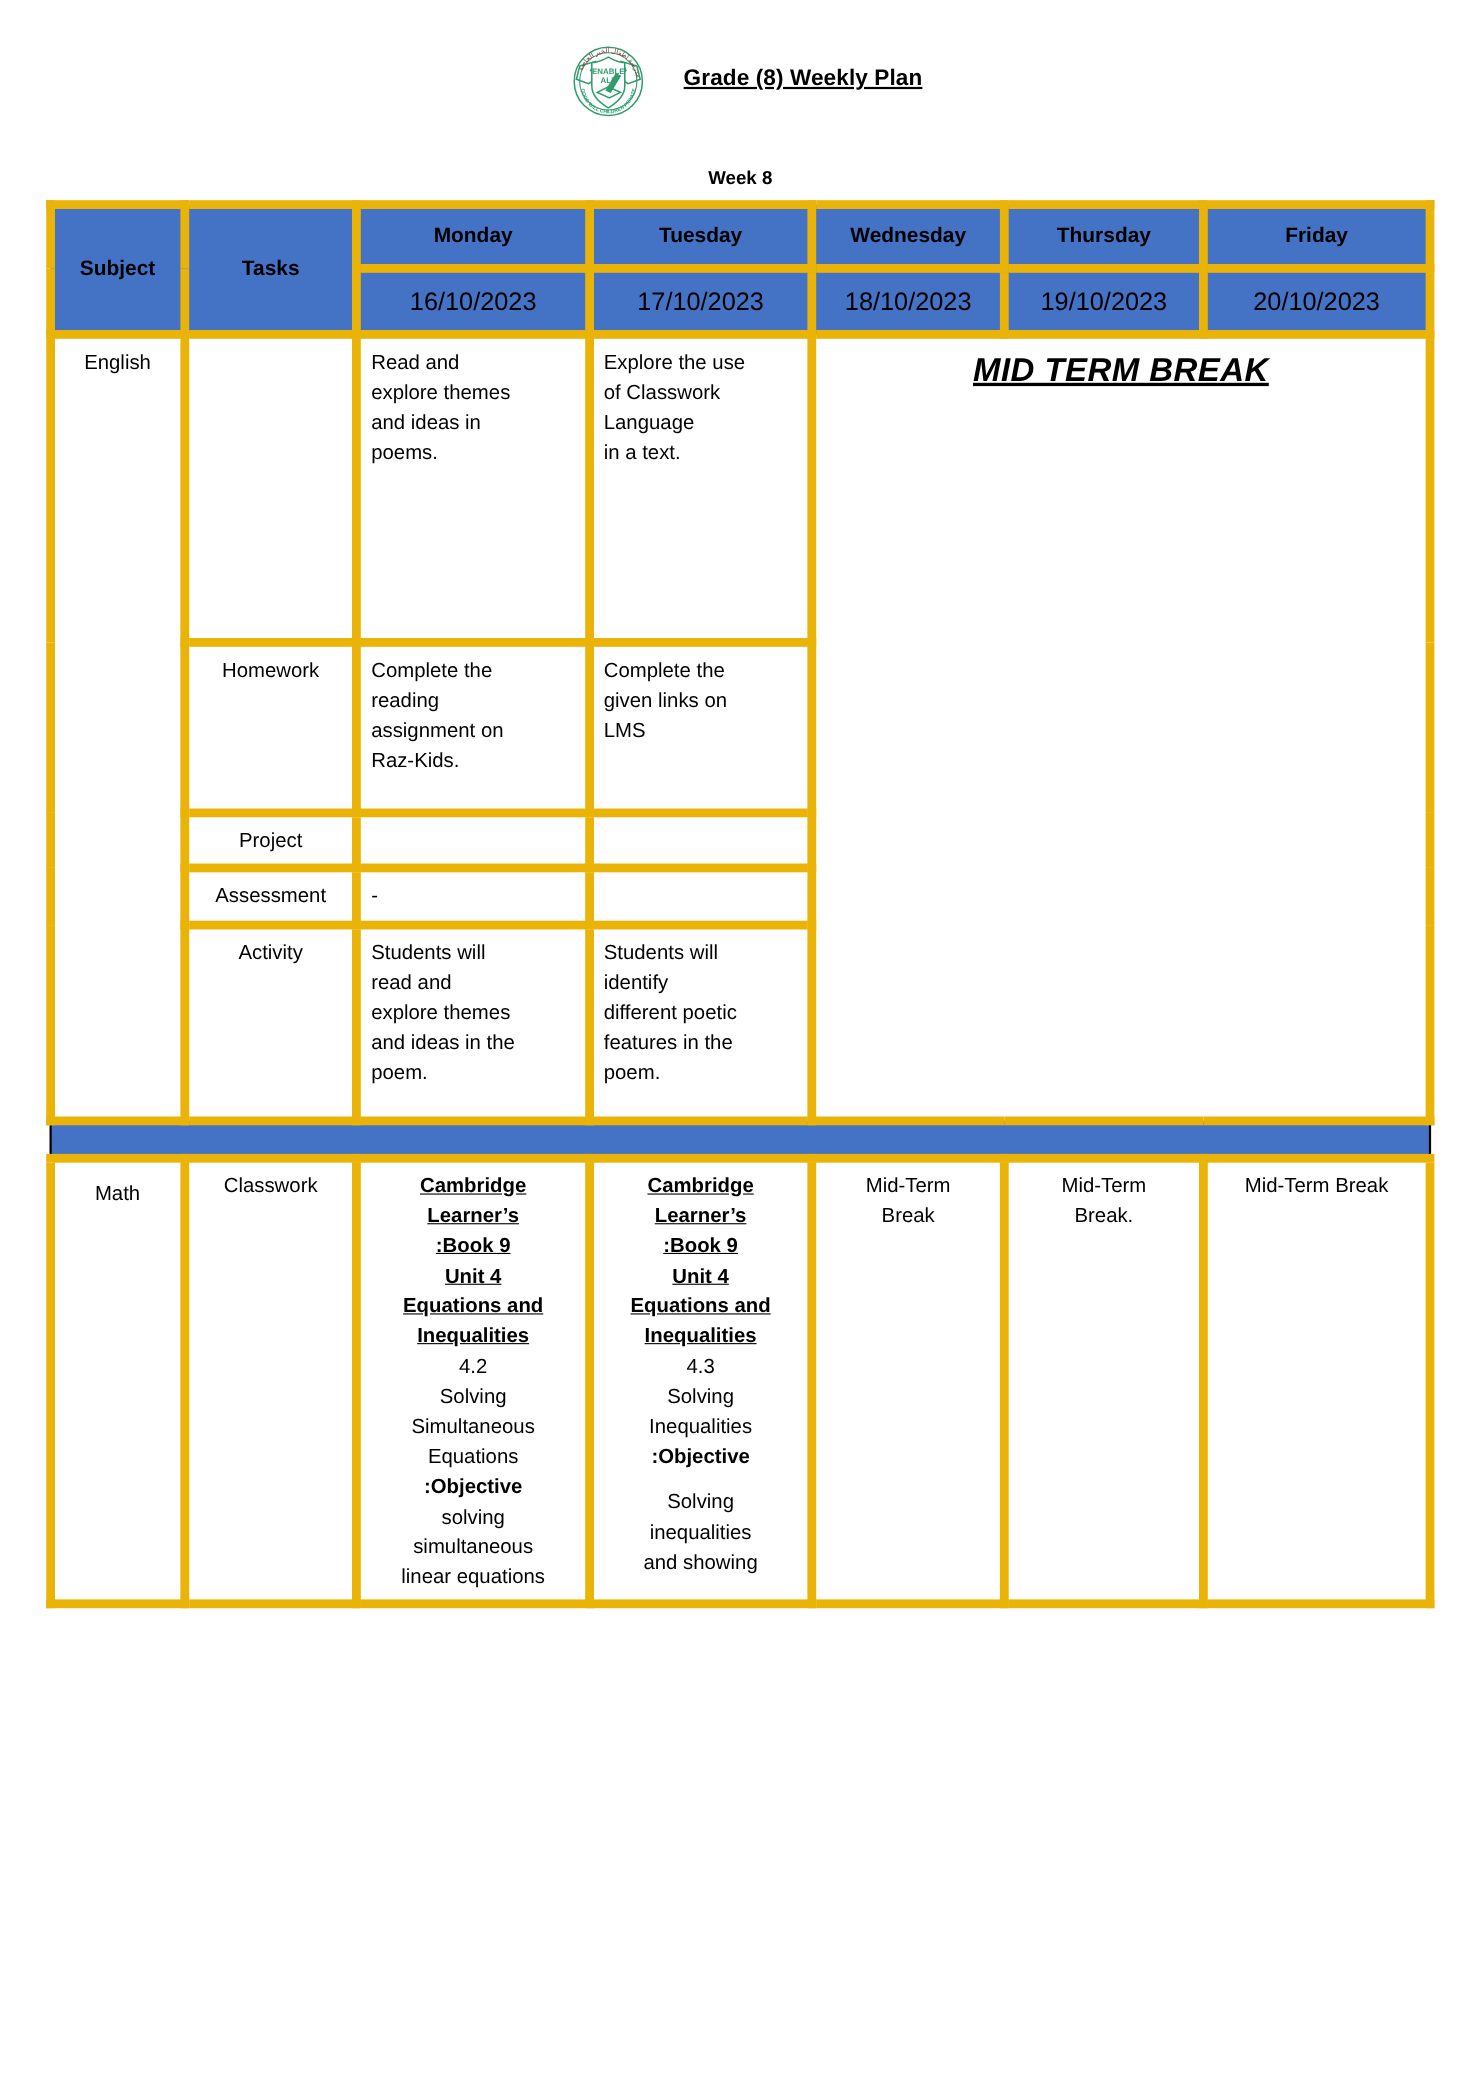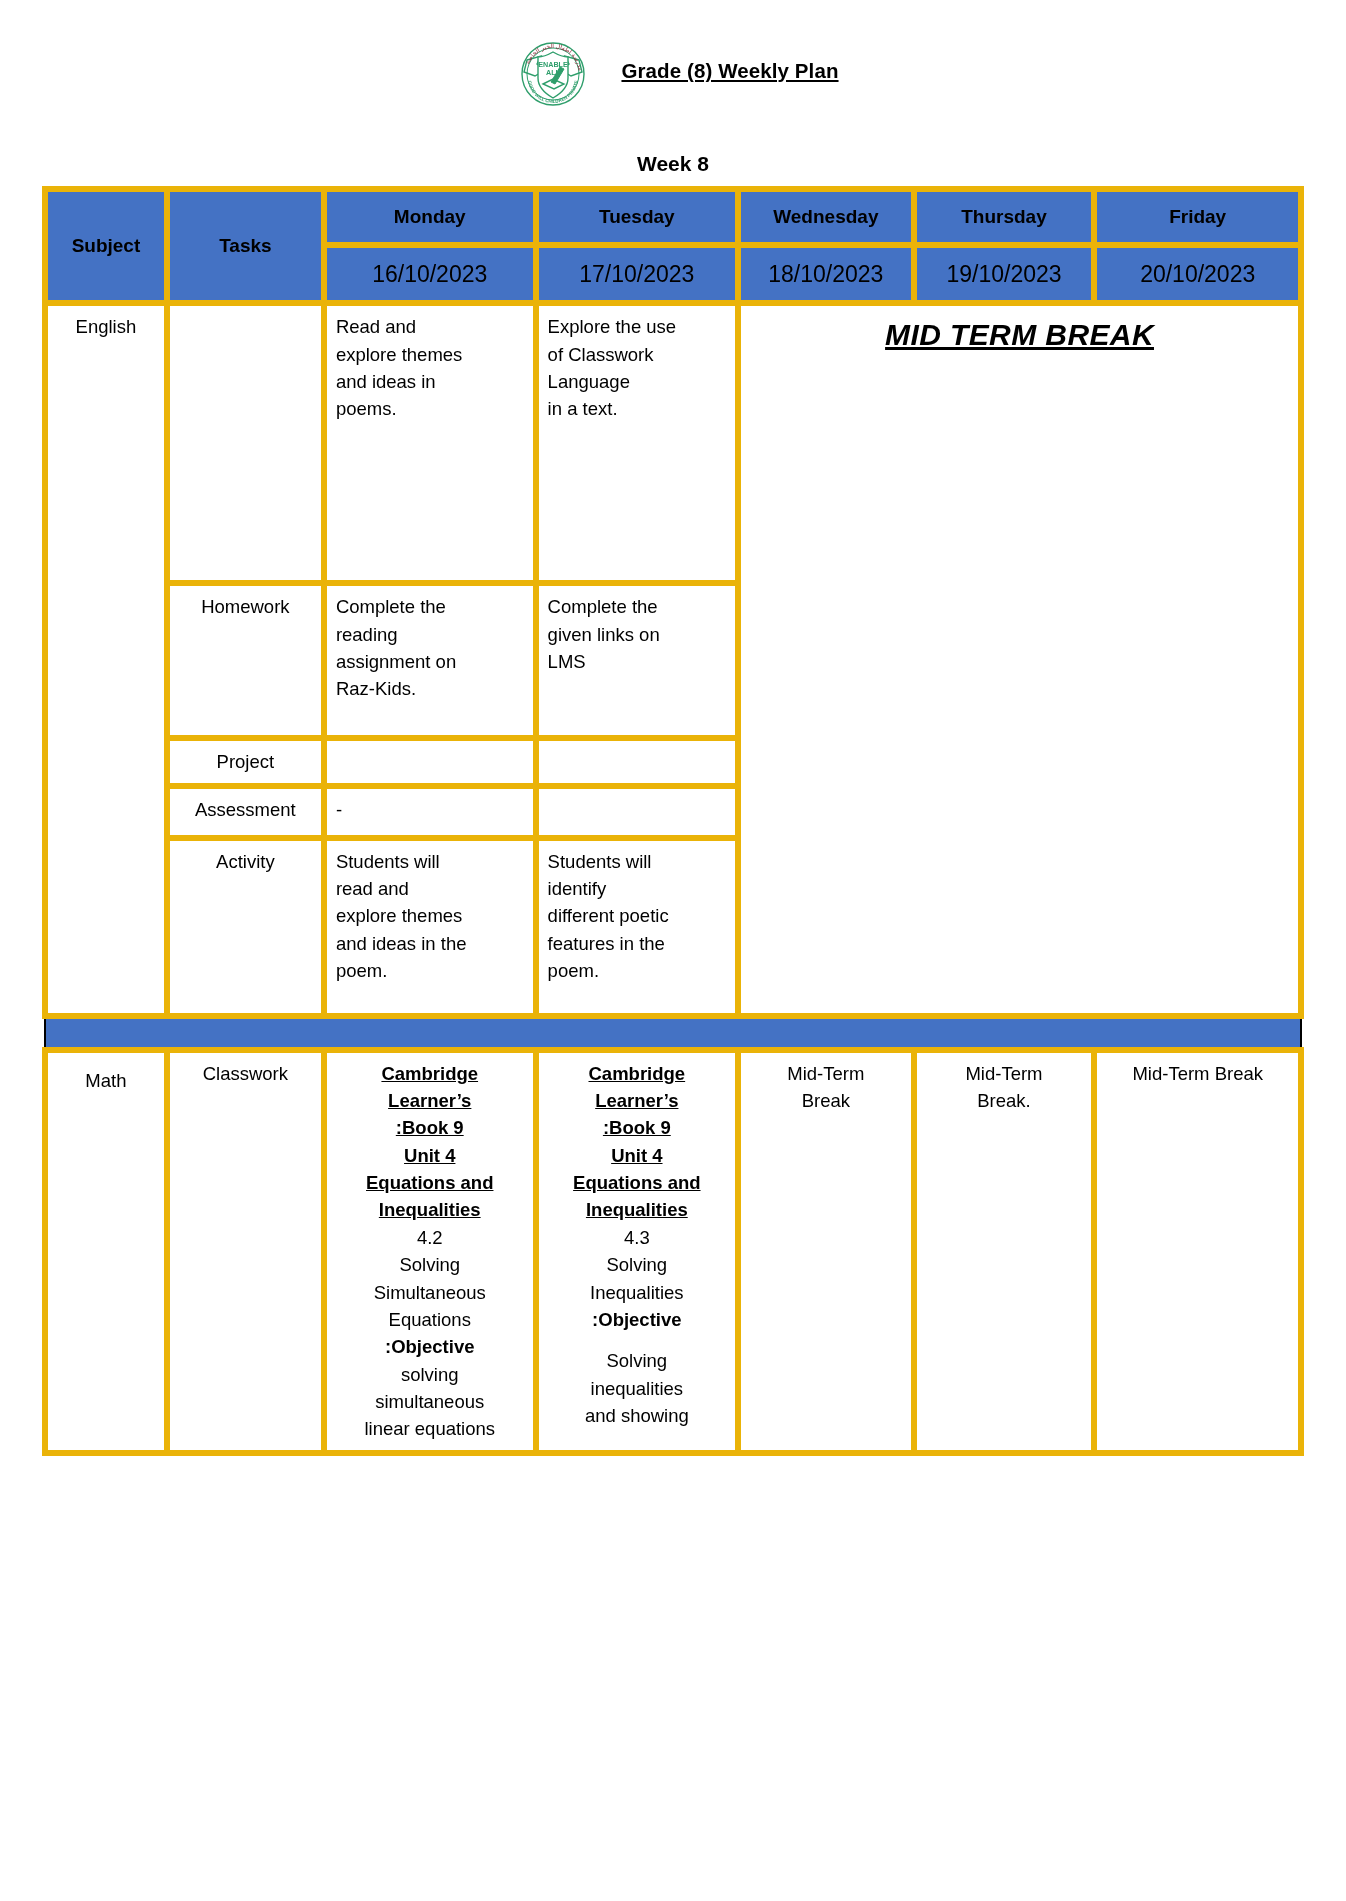--- a/index.html
+++ b/index.html
@@ -36,36 +36,36 @@
     font-size: 20.5px;
     font-weight: bold;
     text-decoration: underline;
     letter-spacing: .1px;
     white-space: nowrap;
     padding-bottom: 2px;
   }
 
   .week-label {
     text-align: center;
-    font-size: 21px;
+    font-size: 17px;
     font-weight: bold;
     margin-top: 34px;
     margin-bottom: 10px;
   }
 
   
   .plan-table {
     border-collapse: collapse;
     table-layout: fixed;
     margin: 0 auto;
     width: 1262px;
     border: 2px solid #000;
   }
   .plan-table td, .plan-table th {
-    border: 6px solid #eab308;
+    border: 8px solid #eab308;
     vertical-align: top;
     padding: 7px 9px;
     font-size: 18.5px;
     line-height: 1.48;
     font-weight: normal;
   }
   col.c-subject  { width: 118px; }
   col.c-tasks    { width: 152px; }
   col.c-mon      { width: 205px; }
   col.c-tue      { width: 196px; }

